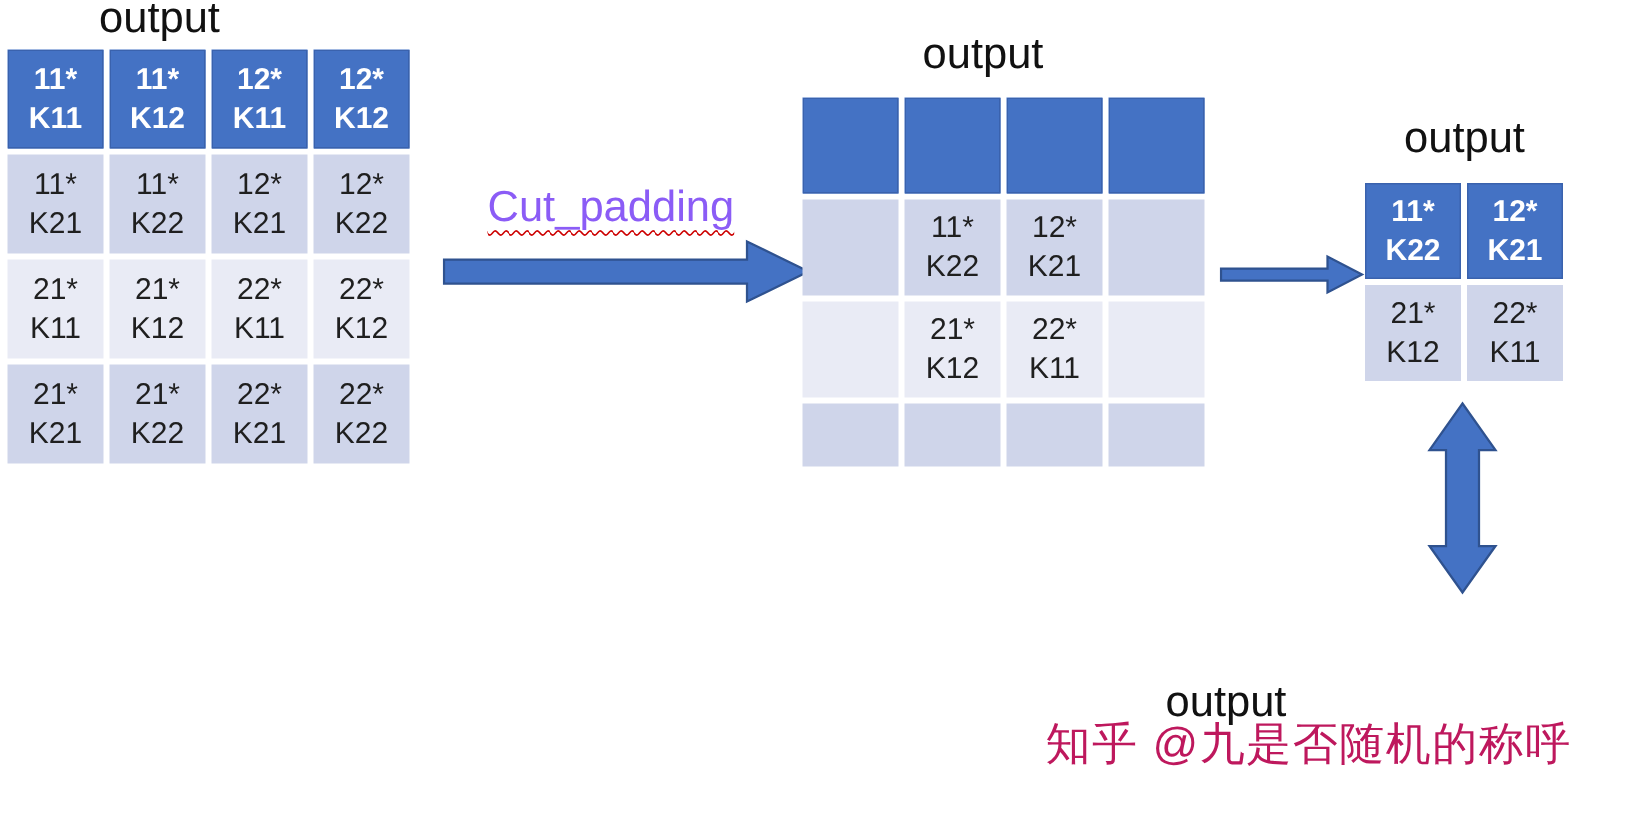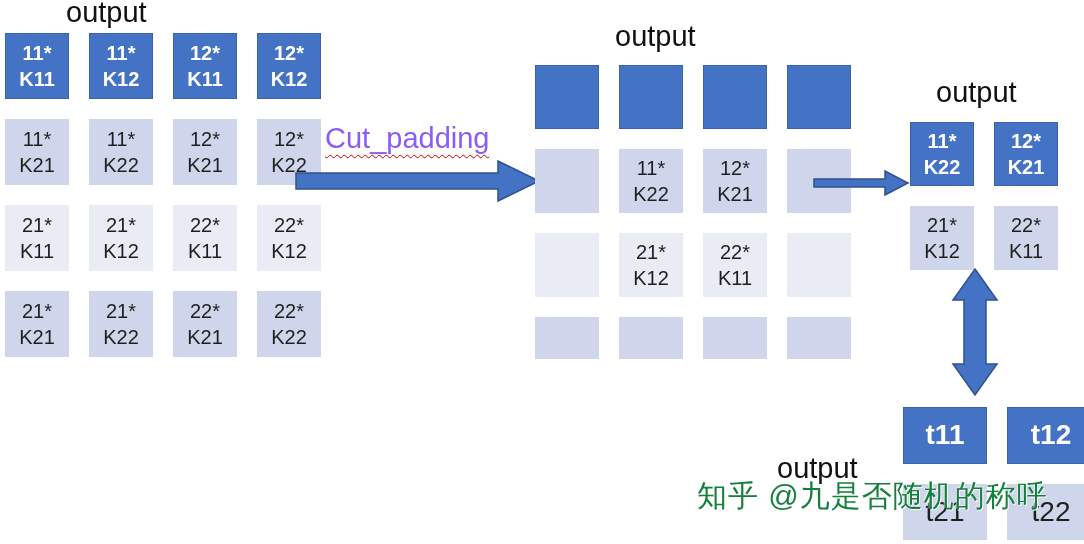--- a/index.html
+++ b/index.html
@@ -3,21 +3,21 @@
 <meta charset="utf-8">
 <style>
   html,body{margin:0;padding:0;background:#fff;}
   .canvas{
     position:relative;width:1084px;height:544px;background:#ffffff;overflow:hidden;
     font-family:"Liberation Sans","DejaVu Sans",sans-serif;color:#1a1a1a;
   }
   .title{
     position:absolute;font-size:29px;color:#111;white-space:nowrap;
   }
-  .tbl{position:absolute;display:grid;gap:20px;}
+  .tbl{position:absolute;display:grid;gap:4px;}
   .cell{
     display:flex;align-items:center;justify-content:center;text-align:center;
     white-space:pre-line;font-size:20px;line-height:1.32;color:#1f1f1f;
   }
   .hdr{background:#4472C4;color:#fff;font-weight:bold;box-shadow:inset 0 0 0 1px #3a62ad;}
   .band-a{background:#CFD5EA;}
   .band-b{background:#E9EBF5;}
   #tbl-left{left:5px;top:33px;grid-template-columns:repeat(4,64px);grid-template-rows:repeat(4,66px);}
   #tbl-mid{left:535px;top:65px;grid-template-columns:repeat(4,64px);grid-template-rows:64px 64px 64px 42px;}
   #tbl-right{left:910px;top:122px;grid-template-columns:64px 64px;grid-template-rows:64px 64px;}
@@ -28,21 +28,21 @@
     position:absolute;left:325px;top:122px;font-size:29px;color:#8b5cf6;white-space:nowrap;
     text-decoration-line:underline;text-decoration-style:wavy;text-decoration-color:#cc0000;
     text-decoration-thickness:1px;text-underline-offset:6px;
   }
   .arrow{position:absolute;}
   #arrow-cut{left:295px;top:159px;}
   #arrow-mid-right{left:813px;top:167px;}
   #arrow-updown{left:951px;top:267px;}
   .watermark{
     position:absolute;left:697px;top:476px;z-index:6;font-size:30px;letter-spacing:1px;
-    color:#15803d;white-space:nowrap;
+    color:#be185d;white-space:nowrap;
     text-shadow:1px 1px 0 rgba(255,255,255,0.9),-1px -1px 0 rgba(255,255,255,0.55);
   }
   #title-bottom{z-index:2;}
 </style>
 </head>
 <body>
 
 <div class="canvas">
 
   <div class="title" style="left:66px;top:-4px;">output</div>
@@ -125,22 +125,16 @@
     <div class="cell band-a">21*
 K12</div>
     <div class="cell band-a">22*
 K11</div>
   </div>
 
   <svg class="arrow" id="arrow-updown" width="48" height="130" viewBox="0 0 48 130">
     <polygon points="24,2 46,33 35,33 35,97 46,97 24,128 2,97 13,97 13,33 2,33" fill="#4472C4" stroke="#2F528F" stroke-width="1.5"></polygon>
   </svg>
 
-  <div class="tbl" id="tbl-bottom">
-    <div class="cell hdr">t11</div>
-    <div class="cell hdr">t12</div>
-    <div class="cell band-a">t21</div>
-    <div class="cell band-a">t22</div>
-  </div>
 
   <div class="watermark">知乎 @九是否随机的称呼</div>
 
 </div>
 
 </body></html>

